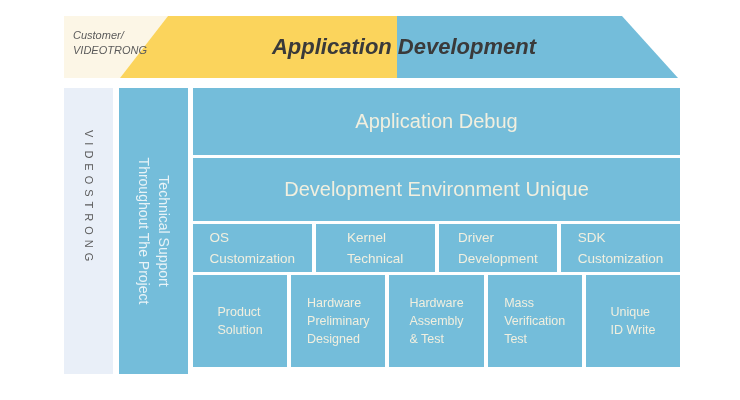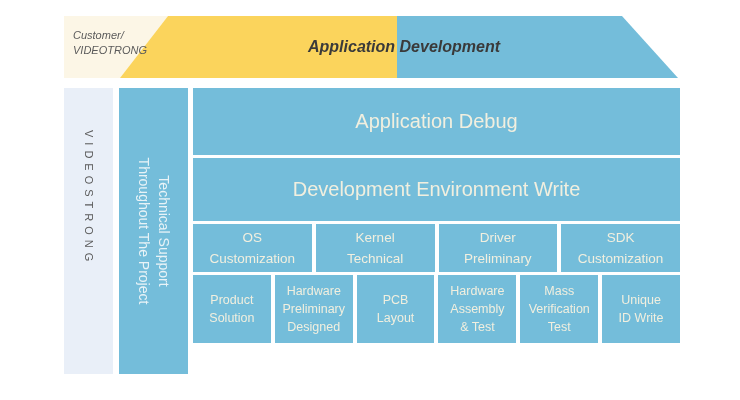--- a/index.html
+++ b/index.html
@@ -20,21 +20,21 @@
   .shape-blue   { fill: var(--blue); }
 
   .customer-label {
     position: absolute; left: 9px; top: 12px;
     font-size: 11px; line-height: 15px;
     color: var(--gray-text);
   }
   .banner-title {
     position: absolute; left: 340px; top: 50%;
     transform: translate(-50%, -50%);
-    font-size: 16px; font-weight: bold; white-space: nowrap;
+    font-size: 22px; font-weight: bold; white-space: nowrap;
     color: var(--banner-title);
   }
 
   
   .brand-rail {
     position: absolute; left: 64px; top: 88px; width: 49px; height: 286px;
     background: var(--light-strip);
   }
   .brand-rail-inner {
     position: absolute; left: 50%; top: 50%; width: 286px; height: 49px;
@@ -58,25 +58,25 @@
 
   
   .grid {
     position: absolute; left: 193px; top: 88px; width: 487px; height: 286px;
     display: flex; flex-direction: column; gap: 3px;
   }
   .row { flex: none; display: flex; gap: 4px; }
   .row-1 { height: 67px; }
   .row-2 { height: 63px; }
   .row-3 { height: 48px; }
-  .row-4 { height: 68px; }
+  .row-4 { height: 92px; }
   .bar, .cell {
     background: var(--blue);
     display: flex; align-items: center; justify-content: center;
-    text-align: center; color: var(--cell-text);
+    text-align: left; color: var(--cell-text);
   }
   .bar { flex: 1; font-size: 20px; }
   .cell { flex: 1; white-space: pre-line; }
   .row-3 .cell { font-size: 13.5px; line-height: 21px; }
   .row-4 .cell { font-size: 12.5px; line-height: 18px; }
 </style>
 </head>
 <body>
 
 <div id="canvas">
@@ -105,42 +105,40 @@
     </div>
   </div>
 
   <div class="grid">
 
     <div class="row row-1">
       <div class="bar">Application Debug</div>
     </div>
 
     <div class="row row-2">
-      <div class="bar">Development Environment Write</div>
+      <div class="bar">Development Environment Unique</div>
     </div>
 
     <div class="row row-3">
       <div class="cell">OS
 Customization</div>
       <div class="cell">Kernel
 Technical</div>
       <div class="cell">Driver
-Preliminary</div>
+Development</div>
       <div class="cell">SDK
 Customization</div>
     </div>
 
     <div class="row row-4">
       <div class="cell">Product
 Solution</div>
       <div class="cell">Hardware
 Preliminary
 Designed</div>
-      <div class="cell">PCB
-Layout</div>
       <div class="cell">Hardware
 Assembly
 &amp; Test</div>
       <div class="cell">Mass
 Verification
 Test</div>
       <div class="cell">Unique
 ID Write</div>
     </div>
 

